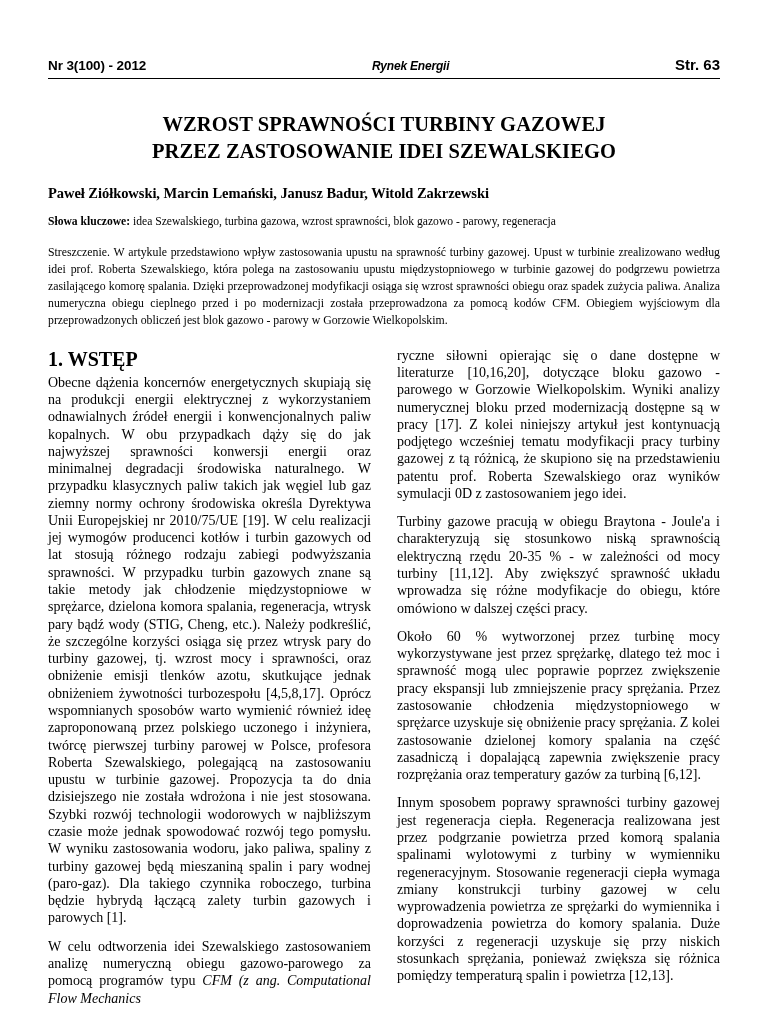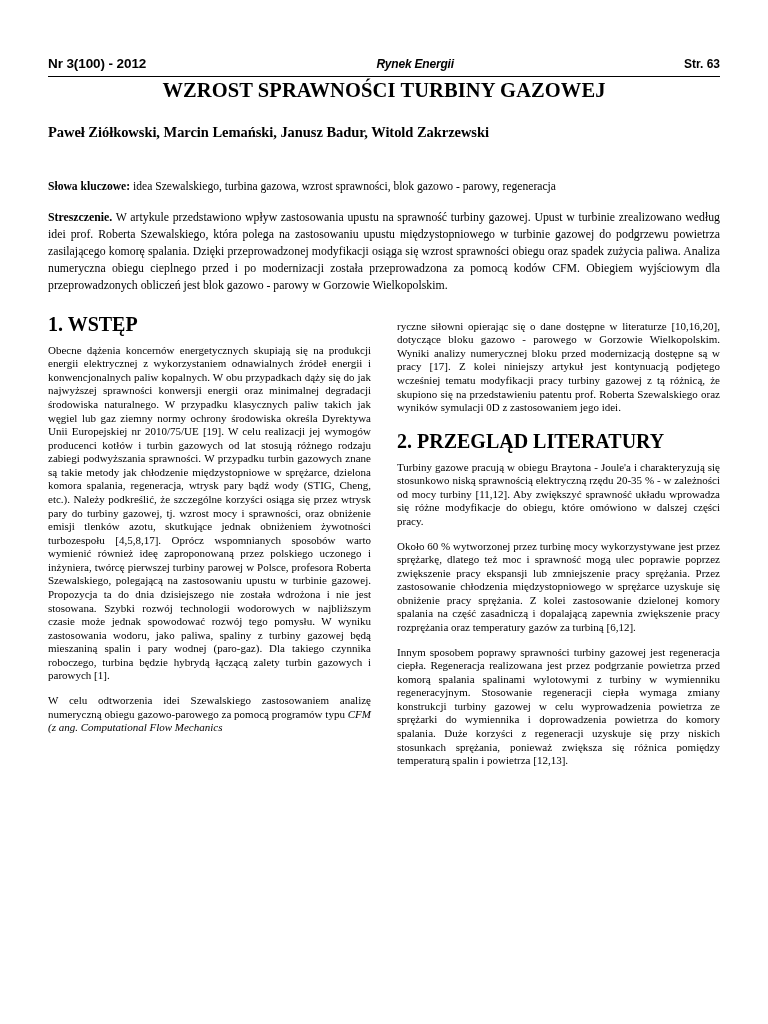--- a/index.html
+++ b/index.html
@@ -37,81 +37,82 @@
     letter-spacing: -0.1px;
   }
   .rh-center {
     font-family: "Liberation Sans", "DejaVu Sans", sans-serif;
     font-size: 12px;
     font-weight: bold;
     font-style: italic;
     letter-spacing: -0.2px;
   }
   .rh-right {
-    font-size: 12px;
+    font-size: 15px;
     font-weight: bold;
   }
 
   
   .title-block {
+    margin-top: 32px;
     text-align: center;
   }
   .title-line {
     font-family: "Liberation Serif", "DejaVu Serif", serif;
     font-size: 20.5px;
     font-weight: bold;
     line-height: 1.32;
     letter-spacing: 0.1px;
   }
 
   .authors {
     margin-top: 20px;
     text-align: left;
     font-size: 14.5px;
     font-weight: bold;
     letter-spacing: -0.05px;
   }
 
   
   .keywords {
-    margin-top: 38px;
+    margin-top: 12px;
     font-size: 11.6px;
     line-height: 1.35;
     text-align: justify;
   }
   .keywords b { font-weight: bold; }
 
   .abstract {
     margin-top: 14px;
     font-size: 11.8px;
     line-height: 1.44;
     text-align: justify;
     text-justify: inter-word;
   }
-  .abstract b { font-weight: bold; }
+  .abstract b { font-weight: normal; }
 
   
   .columns {
     margin-top: 18px;
     display: flex;
     gap: 26px;
   }
   .col {
     width: 323px;
     flex: 0 0 323px;
   }
   h2.section {
     font-size: 20px;
     font-weight: bold;
     margin: 0 0 3px 0;
     line-height: 1.2;
   }
   .col p {
-    margin: 8px 0 11px 0;
-    font-size: 11px;
+    margin: 0 0 11px 0;
+    font-size: 14px;
     line-height: 1.235;
     text-align: justify;
     text-justify: inter-word;
     hyphens: none;
   }
   .col p:last-child { margin-bottom: 0; }
   .col h2.section.spaced { margin-top: 14px; }
   em { font-style: italic; }
 </style>
 </head>
@@ -120,20 +121,21 @@
 <div class="page">
 
   <div class="running-head">
     <div class="rh-left">Nr 3(100) - 2012</div>
     <div class="rh-center">Rynek Energii</div>
     <div class="rh-right">Str. 63</div>
   </div>
 
   <div class="title-block">
     <div class="title-line">WZROST SPRAWNOŚCI TURBINY GAZOWEJ</div>
+    <div class="title-line">PRZEZ ZASTOSOWANIE IDEI SZEWALSKIEGO</div>
   </div>
 
   <div class="authors">Paweł Ziółkowski, Marcin Lemański, Janusz Badur, Witold Zakrzewski</div>
 
   <div class="keywords">
     <b>Słowa kluczowe:</b>
     <span>idea Szewalskiego, turbina gazowa, wzrost sprawności, blok gazowo - parowy, regeneracja</span>
   </div>
 
   <div class="abstract">
@@ -144,21 +146,20 @@
   <div class="columns">
 
     <div class="col">
       <h2 class="section">1. WSTĘP</h2>
       <p>Obecne dążenia koncernów energetycznych skupiają się na produkcji energii elektrycznej z wykorzystaniem odnawialnych źródeł energii i konwencjonalnych paliw kopalnych. W obu przypadkach dąży się do jak najwyższej sprawności konwersji energii oraz minimalnej degradacji środowiska naturalnego. W przypadku klasycznych paliw takich jak węgiel lub gaz ziemny normy ochrony środowiska określa Dyrektywa Unii Europejskiej nr 2010/75/UE [19]. W celu realizacji jej wymogów producenci kotłów i turbin gazowych od lat stosują różnego rodzaju zabiegi podwyższania sprawności. W przypadku turbin gazowych znane są takie metody jak chłodzenie międzystopniowe w sprężarce, dzielona komora spalania, regeneracja, wtrysk pary bądź wody (STIG, Cheng, etc.). Należy podkreślić, że szczególne korzyści osiąga się przez wtrysk pary do turbiny gazowej, tj. wzrost mocy i sprawności, oraz obniżenie emisji tlenków azotu, skutkujące jednak obniżeniem żywotności turbozespołu [4,5,8,17]. Oprócz wspomnianych sposobów warto wymienić również ideę zaproponowaną przez polskiego uczonego i inżyniera, twórcę pierwszej turbiny parowej w Polsce, profesora Roberta Szewalskiego, polegającą na zastosowaniu upustu w turbinie gazowej. Propozycja ta do dnia dzisiejszego nie została wdrożona i nie jest stosowana. Szybki rozwój technologii wodorowych w najbliższym czasie może jednak spowodować rozwój tego pomysłu. W wyniku zastosowania wodoru, jako paliwa, spaliny z turbiny gazowej będą mieszaniną spalin i pary wodnej (paro-gaz). Dla takiego czynnika roboczego, turbina będzie hybrydą łączącą zalety turbin gazowych i parowych [1].</p>
       <p><span>W celu odtworzenia idei Szewalskiego zastosowaniem analizę numeryczną obiegu gazowo-parowego za pomocą programów typu </span><em>CFM (z ang. Computational Flow Mechanics</em></p>
     </div>
 
     <div class="col">
       <p>ryczne siłowni opierając się o dane dostępne w literaturze [10,16,20], dotyczące bloku gazowo - parowego w Gorzowie Wielkopolskim. Wyniki analizy numerycznej bloku przed modernizacją dostępne są w pracy [17]. Z kolei niniejszy artykuł jest kontynuacją podjętego wcześniej tematu modyfikacji pracy turbiny gazowej z tą różnicą, że skupiono się na przedstawieniu patentu prof. Roberta Szewalskiego oraz wyników symulacji 0D z zastosowaniem jego idei.</p>
-      <h2 class="section spaced">2. PRZEGLĄD LITERATURY</h2>
       <p>Turbiny gazowe pracują w obiegu Braytona - Joule'a i charakteryzują się stosunkowo niską sprawnością elektryczną rzędu 20-35 % - w zależności od mocy turbiny [11,12]. Aby zwiększyć sprawność układu wprowadza się różne modyfikacje do obiegu, które omówiono w dalszej części pracy.</p>
       <p>Około 60 % wytworzonej przez turbinę mocy wykorzystywane jest przez sprężarkę, dlatego też moc i sprawność mogą ulec poprawie poprzez zwiększenie pracy ekspansji lub zmniejszenie pracy sprężania. Przez zastosowanie chłodzenia międzystopniowego w sprężarce uzyskuje się obniżenie pracy sprężania. Z kolei zastosowanie dzielonej komory spalania na część zasadniczą i dopalającą zapewnia zwiększenie pracy rozprężania oraz temperatury gazów za turbiną [6,12].</p>
       <p>Innym sposobem poprawy sprawności turbiny gazowej jest regeneracja ciepła. Regeneracja realizowana jest przez podgrzanie powietrza przed komorą spalania spalinami wylotowymi z turbiny w wymienniku regeneracyjnym. Stosowanie regeneracji ciepła wymaga zmiany konstrukcji turbiny gazowej w celu wyprowadzenia powietrza ze sprężarki do wymiennika i doprowadzenia powietrza do komory spalania. Duże korzyści z regeneracji uzyskuje się przy niskich stosunkach sprężania, ponieważ zwiększa się różnica pomiędzy temperaturą spalin i powietrza [12,13].</p>
     </div>
 
   </div>
 
 </div>
 
 </body></html>

